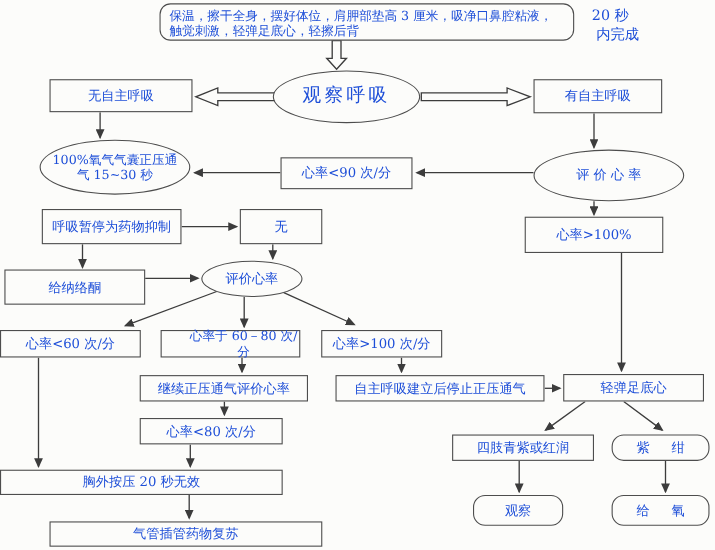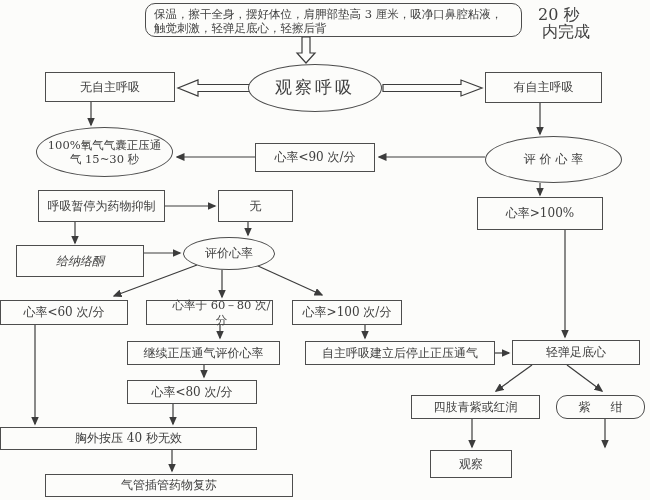--- a/index.html
+++ b/index.html
@@ -2,34 +2,34 @@
 <html><head>
 <meta charset="utf-8">
 <style>
   * { box-sizing: border-box; margin: 0; padding: 0; }
   html, body { width: 650px; height: 500px; }
   body { background: #ffffff; }
   #canvas {
     position: relative; width: 650px; height: 500px;
     background: #fcfcfa; overflow: hidden;
     font-family: "DejaVu Serif", "Liberation Serif", serif;
-    color: #404040;
+    color: #1d4ed8;
   }
   #connectors { position: absolute; left: 0; top: 0; width: 650px; height: 500px; }
   .node {
     position: absolute; border: 1px solid #4d4d4d; background: #fcfcfa;
     display: flex; align-items: center; justify-content: center;
     text-align: center; font-size: 12px; line-height: 1.25;
   }
   .ellipse { border-radius: 50%; padding: 0 8px; }
   .big-ellipse { font-size: 17px; letter-spacing: 3px; }
   .small-text { font-size: 11.5px; }
   .spaced { letter-spacing: 8px; text-indent: 8px; border-radius: 11px; }
   .round-box { border-radius: 10px; display: block; text-align: left; padding: 3px 8px 0 8px; font-size: 11.5px; line-height: 14px; }
-  .note { position: absolute; font-size: 16px; line-height: 17px; background: transparent; border: none; display: block; text-align: left; }
+  .note { position: absolute; font-size: 13px; line-height: 17px; background: transparent; border: none; display: block; text-align: left; }
   .note .indent { margin-left: 4px; }
 </style>
 </head>
 <body>
 
 <div id="canvas">
 
   <svg id="connectors" viewBox="0 0 650 500" xmlns="http://www.w3.org/2000/svg">
     <defs>
       <marker id="arw" markerUnits="userSpaceOnUse" markerWidth="9" markerHeight="8" refX="7.5" refY="4" orient="auto">
@@ -84,32 +84,33 @@
   <div class="node" style="left:485px; top:72px; width:117px; height:31px;">有自主呼吸</div>
 
   <div class="node ellipse small-text" style="left:36px; top:127px; width:137px; height:50px;">100%氧气气囊正压通气 15~30 秒</div>
   <div class="node" style="left:255px; top:143px; width:120px; height:29px;">心率&lt;90 次/分</div>
   <div class="node ellipse" style="left:485px; top:136px; width:137px; height:47px;">评 价 心 率</div>
 
   <div class="node" style="left:38px; top:190px; width:127px; height:32px;">呼吸暂停为药物抑制</div>
   <div class="node" style="left:218px; top:190px; width:75px; height:32px;">无</div>
   <div class="node" style="left:477px; top:197px; width:126px; height:33px;">心率&gt;100%</div>
 
-  <div class="node" style="left:16px; top:245px; width:128px; height:32px;font-style:italic;">给纳络酮</div>
+  <div class="node" style="left:4px; top:245px; width:128px; height:32px;">给纳络酮</div>
   <div class="node ellipse" style="left:183px; top:237px; width:92px; height:33px;">评价心率</div>
 
   <div class="node" style="left:0px; top:300px; width:128px; height:25px;">心率&lt;60 次/分</div>
   <div class="node small-text" style="left:146px; top:300px; width:127px; height:25px;padding-left:24px;">心率于 60－80 次/分</div>
   <div class="node" style="left:292px; top:300px; width:110px; height:25px;">心率&gt;100 次/分</div>
 
   <div class="node" style="left:127px; top:341px; width:153px; height:24px;">继续正压通气评价心率</div>
   <div class="node" style="left:305px; top:341px; width:190px; height:24px;">自主呼吸建立后停止正压通气</div>
   <div class="node" style="left:512px; top:340px; width:128px; height:25px;">轻弹足底心</div>
 
   <div class="node" style="left:127px; top:380px; width:130px; height:24px;">心率&lt;80 次/分</div>
   <div class="node" style="left:411px; top:395px; width:129px; height:24px;">四肢青紫或红润</div>
   <div class="node spaced" style="left:556px; top:395px; width:89px; height:24px;">紫 绀</div>
 
-  <div class="node" style="left:0px; top:427px; width:257px; height:23px;">胸外按压 40 秒无效</div>
+  <div class="node" style="left:0px; top:427px; width:257px; height:23px;">胸外按压 20 秒无效</div>
   <div class="node" style="left:9px; top:474px; width:248px; height:23px;margin-left:36px;">气管插管药物复苏</div>
-  <div class="node" style="left:430px; top:450px; width:82px; height:28px;">观察</div>
+  <div class="node" style="left:430px; top:450px; width:82px; height:28px;border-radius:11px;">观察</div>
+  <div class="node spaced" style="left:556px; top:450px; width:89px; height:28px;">给 氧</div>
 
 </div>
 
 </body></html>

